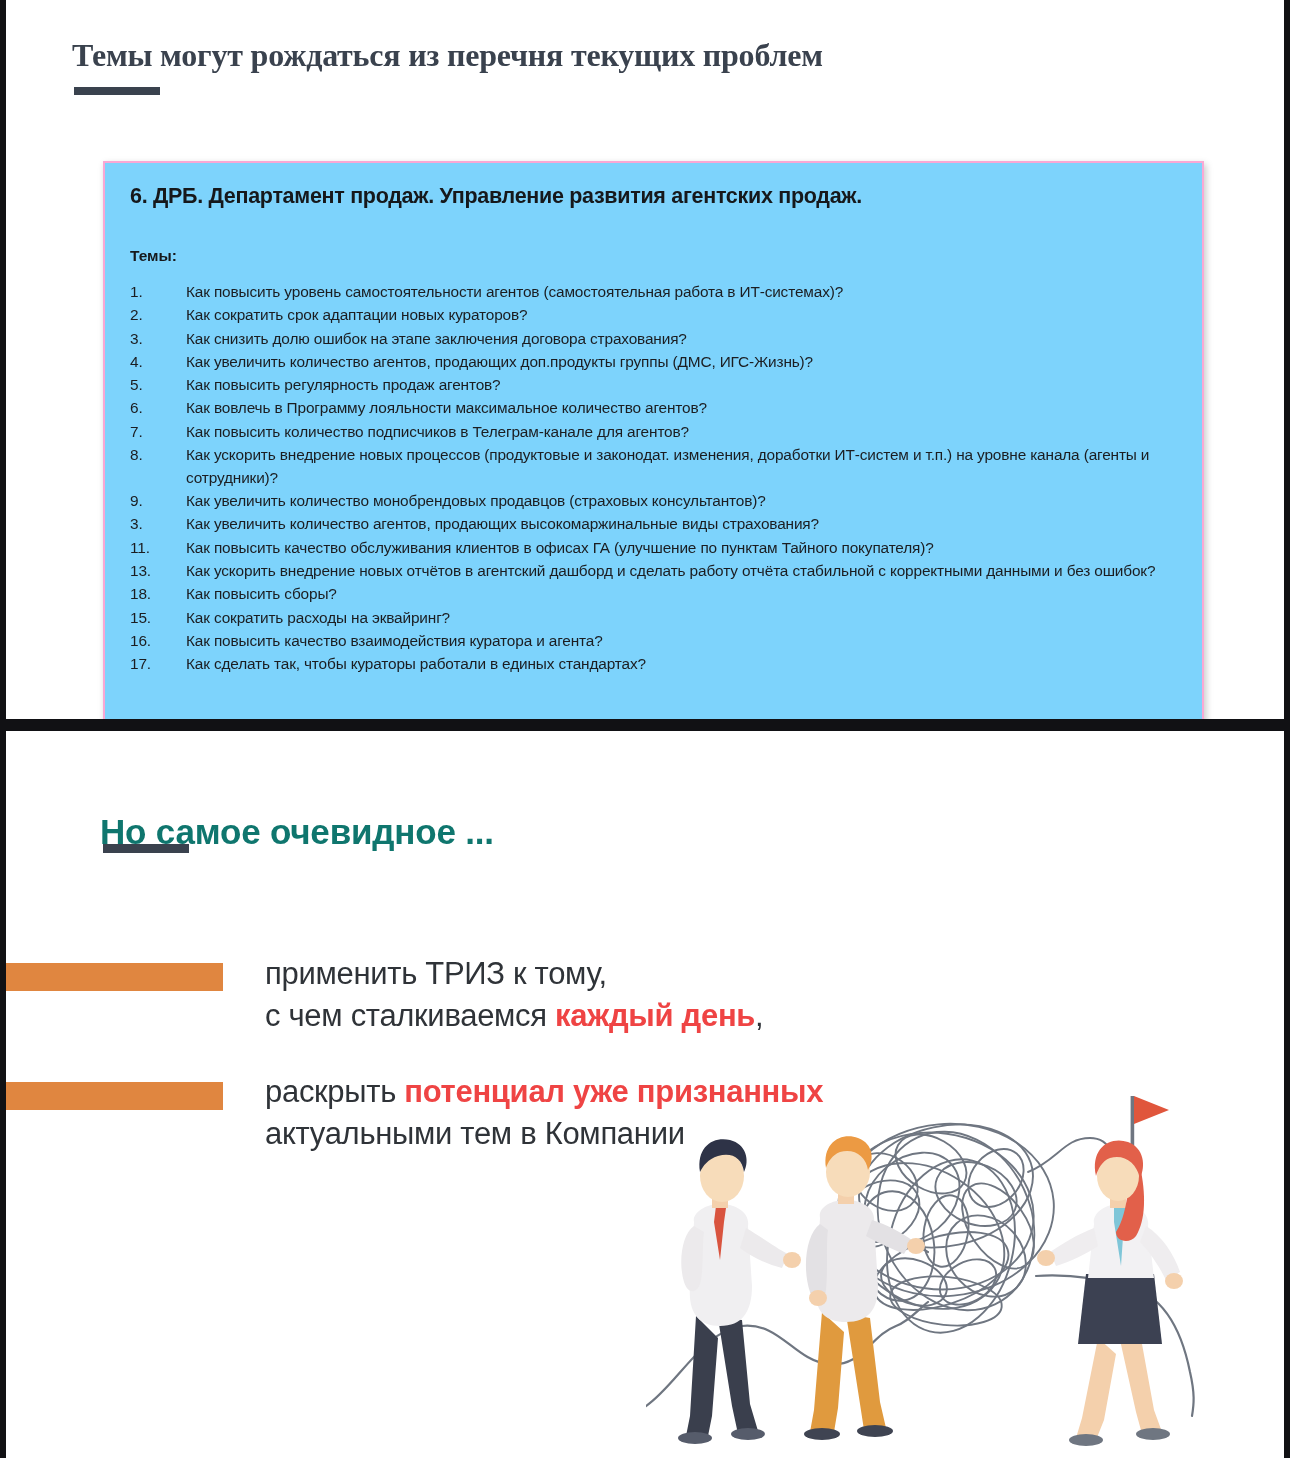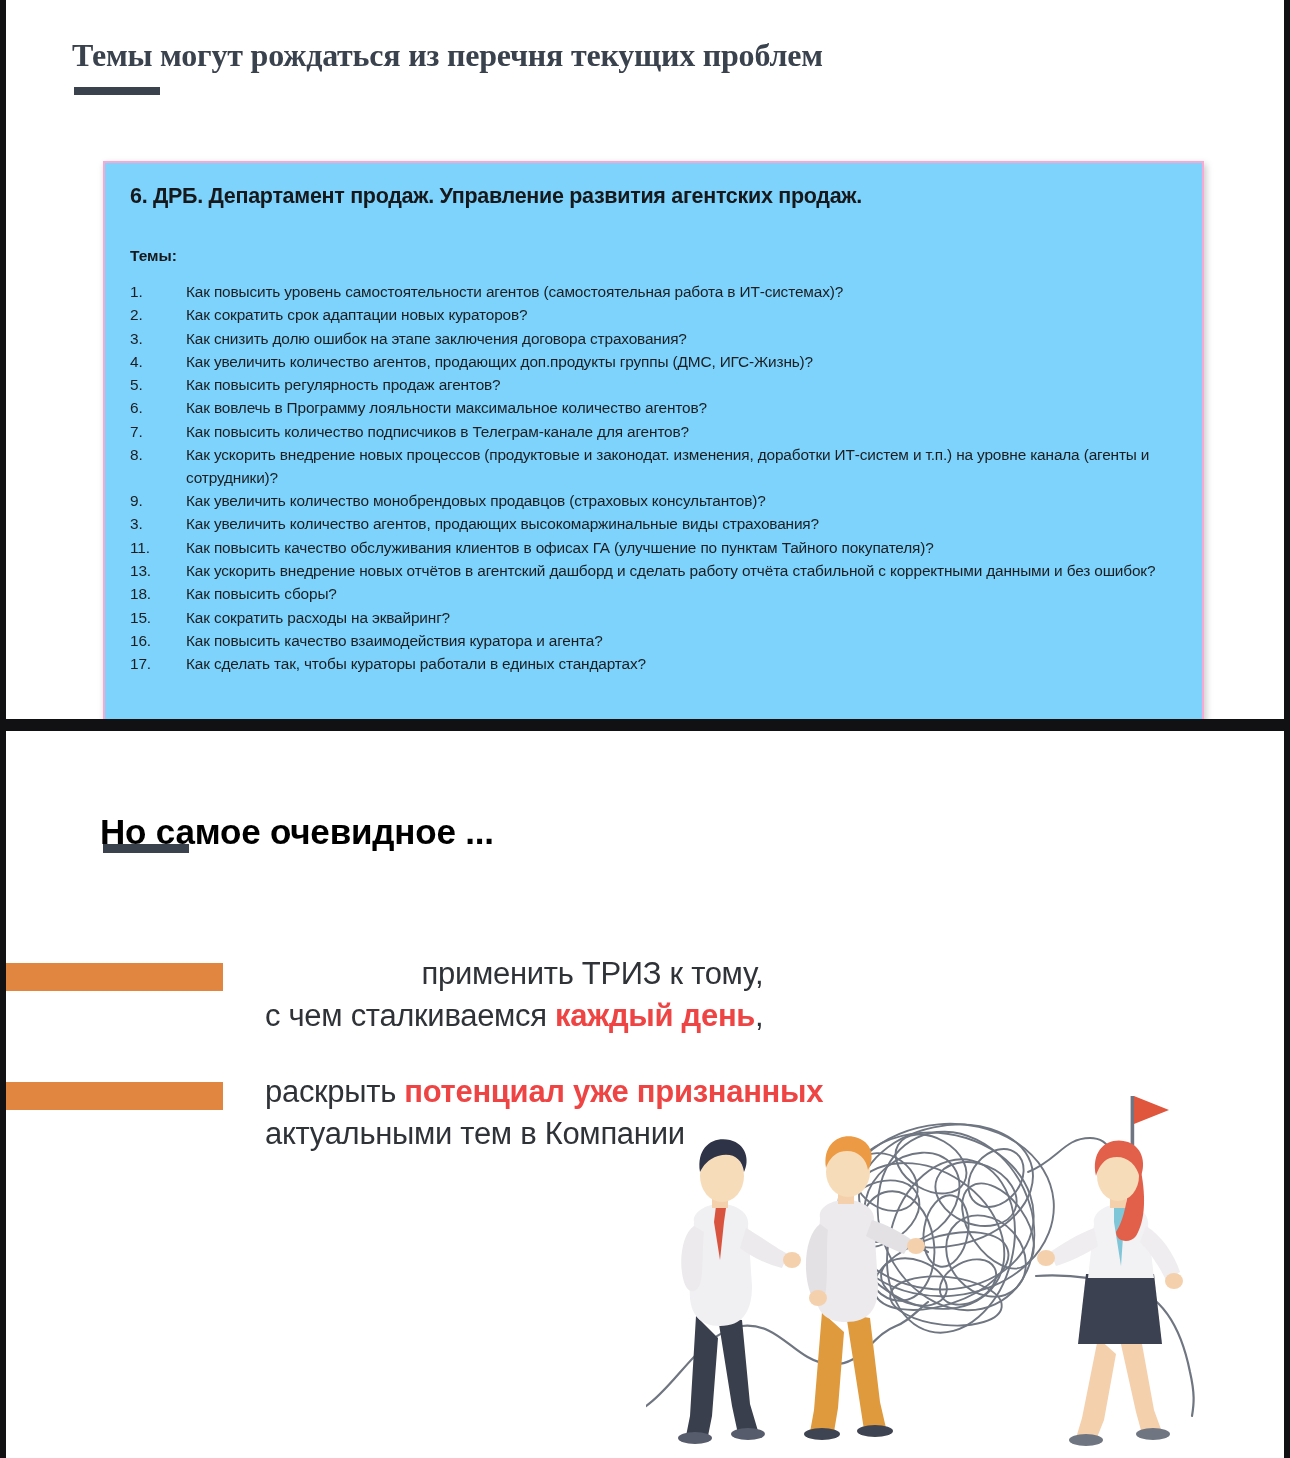--- a/index.html
+++ b/index.html
@@ -109,21 +109,21 @@
     flex: 1 1 auto;
   }
 
   
   .s2-title {
     position: absolute;
     left: 94px;
     top: 58px;
     font-size: 35px;
     font-weight: bold;
-    color: #000000;
+    color: #0f766e;
     letter-spacing: -0.2px;
     white-space: nowrap;
   }
   .s2-rule {
     position: absolute;
     left: 97px;
     top: 113px;
     width: 86px;
     height: 9px;
     background: #3a424e;
@@ -142,21 +142,21 @@
   .para {
     position: absolute;
     left: 259px;
     font-size: 31px;
     color: #2f3338;
     line-height: 1.37;
     letter-spacing: -0.3px;
     font-weight: normal;
     white-space: nowrap;
   }
-  .para-one { top: 222px; text-align: right; }
+  .para-one { top: 222px; }
   .para-two { top: 340px; }
   .hl {
     color: #ef4444;
     font-weight: bold;
   }
 
   
   .illus {
     position: absolute;
     left: 640px;

